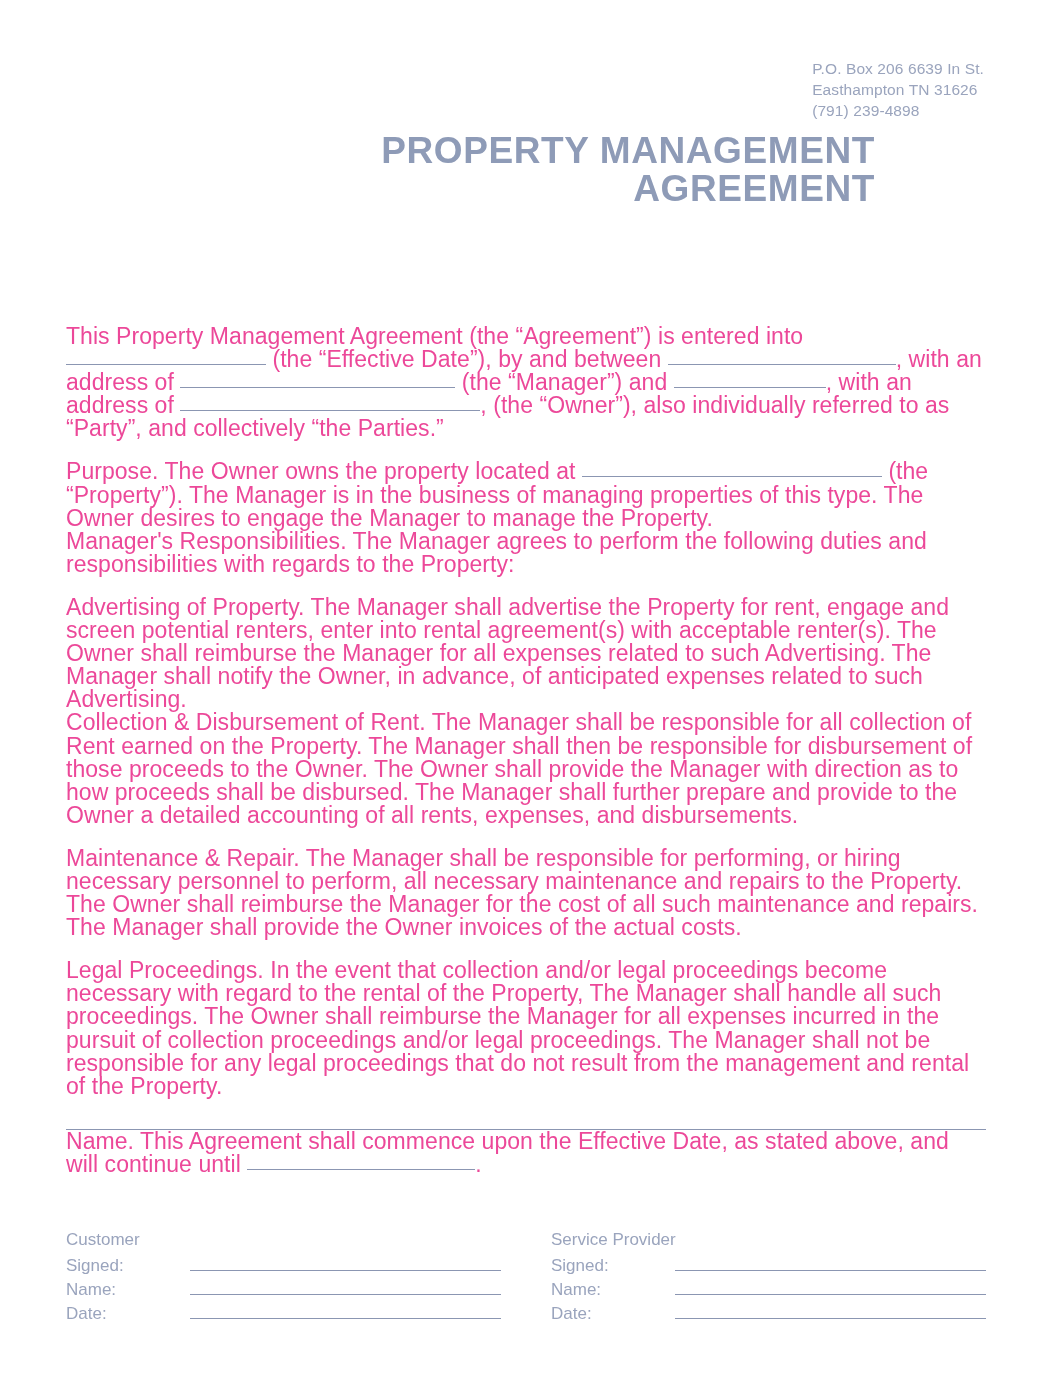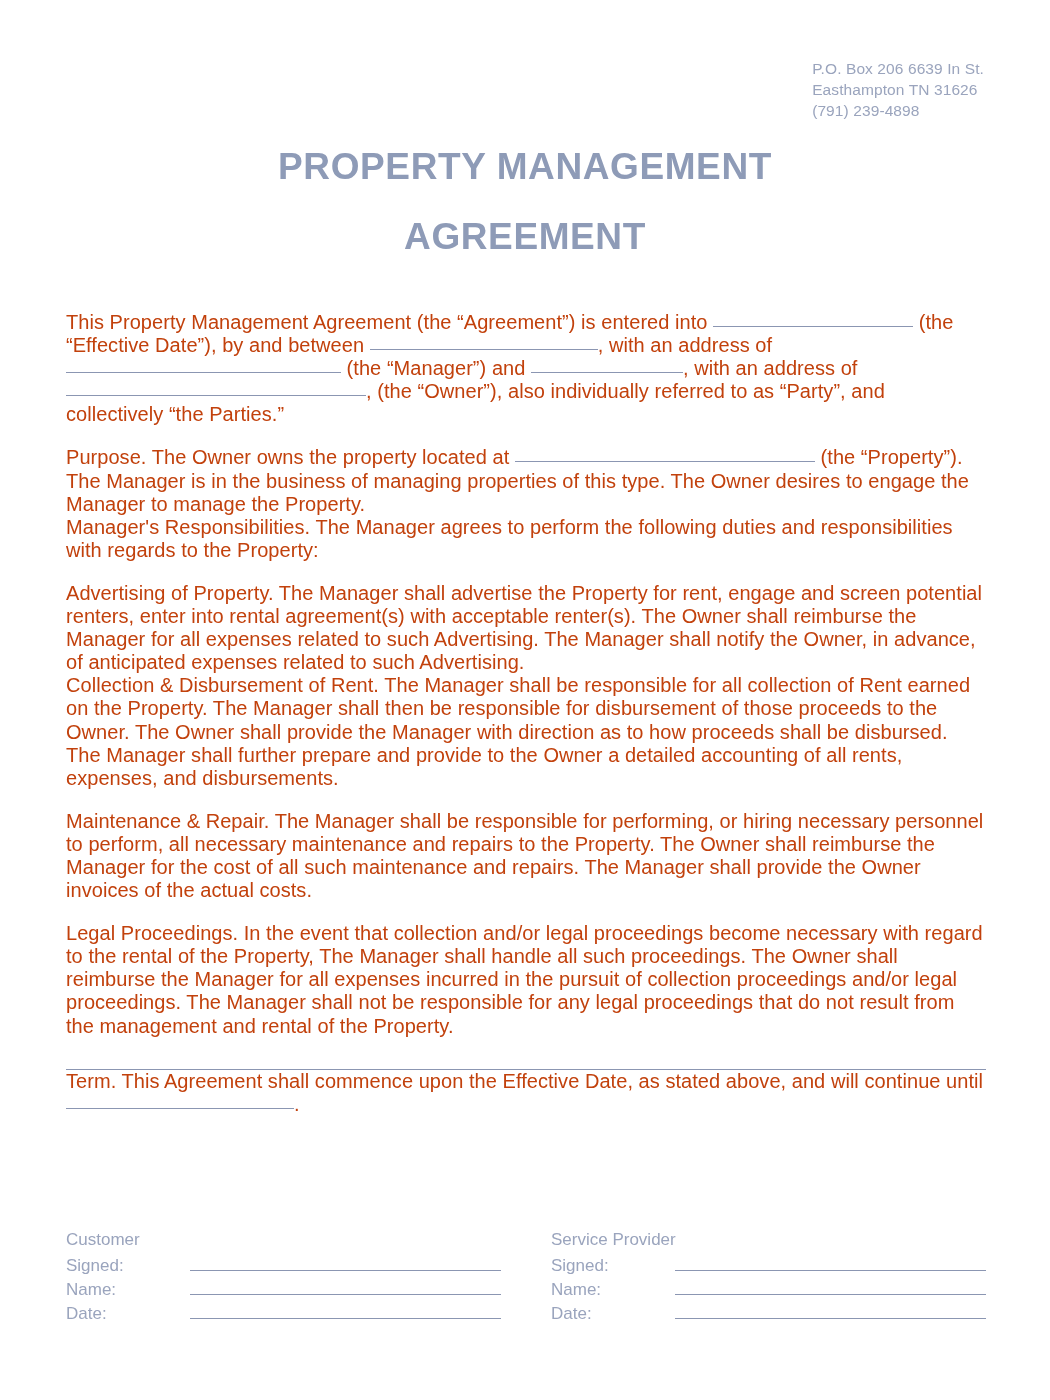--- a/index.html
+++ b/index.html
@@ -35,36 +35,36 @@
     letter-spacing: 0.1px;
   }
   .addr-line { display: block; white-space: nowrap; }
 
   
   .doc-title {
     position: absolute;
     top: 132px;
     left: 175px;
     width: 700px;
-    text-align: center;
+    text-align: right;
     color: #8e9bb7;
     font-size: 37px;
     font-weight: bold;
-    line-height: 70px;
+    line-height: 38px;
     letter-spacing: 0.6px;
   }
 
   
   .body-wrap {
     position: absolute;
-    top: 311px;
+    top: 325px;
     left: 66px;
     width: 920px;
-    color: #c2410c;
-    font-size: 20px;
+    color: #ec4899;
+    font-size: 23px;
     line-height: 23.1px;
     letter-spacing: 0.05px;
   }
   p.para { margin: 0 0 20px 0; }
   p.para.tight { margin-bottom: 0; }
 
   
   .blank {
     display: inline-block;
     border-bottom: 1.4px solid #8b96b2;
@@ -130,21 +130,21 @@
     <p class="para tight">Advertising of Property. The Manager shall advertise the Property for rent, engage and screen potential renters, enter into rental agreement(s) with acceptable renter(s). The Owner shall reimburse the Manager for all expenses related to such Advertising. The Manager shall notify the Owner, in advance, of anticipated expenses related to such Advertising.</p>
 
     <p class="para">Collection &amp; Disbursement of Rent. The Manager shall be responsible for all collection of Rent earned on the Property. The Manager shall then be responsible for disbursement of those proceeds to the Owner. The Owner shall provide the Manager with direction as to how proceeds shall be disbursed. The Manager shall further prepare and provide to the Owner a detailed accounting of all rents, expenses, and disbursements.</p>
 
     <p class="para">Maintenance &amp; Repair. The Manager shall be responsible for performing, or hiring necessary personnel to perform, all necessary maintenance and repairs to the Property. The Owner shall reimburse the Manager for the cost of all such maintenance and repairs. The Manager shall provide the Owner invoices of the actual costs.</p>
 
     <p class="para">Legal Proceedings. In the event that collection and/or legal proceedings become necessary with regard to the rental of the Property, The Manager shall handle all such proceedings. The Owner shall reimburse the Manager for all expenses incurred in the pursuit of collection proceedings and/or legal proceedings. The Manager shall not be responsible for any legal proceedings that do not result from the management and rental of the Property.</p>
 
     <p class="para tight"><span class="blank w-full"></span></p>
 
-    <p class="para tight"><span>Term. This Agreement shall commence upon the Effective Date, as stated above, and will continue until </span><span class="blank w-lg"></span><span>.</span></p>
+    <p class="para tight"><span>Name. This Agreement shall commence upon the Effective Date, as stated above, and will continue until </span><span class="blank w-lg"></span><span>.</span></p>
 
   </div>
 
   <div class="sig-area">
 
     <div class="sig-col">
       <div class="sig-heading">Customer</div>
       <div class="sig-row">
         <span class="sig-label">Signed:</span>
         <span class="sig-line"></span>

